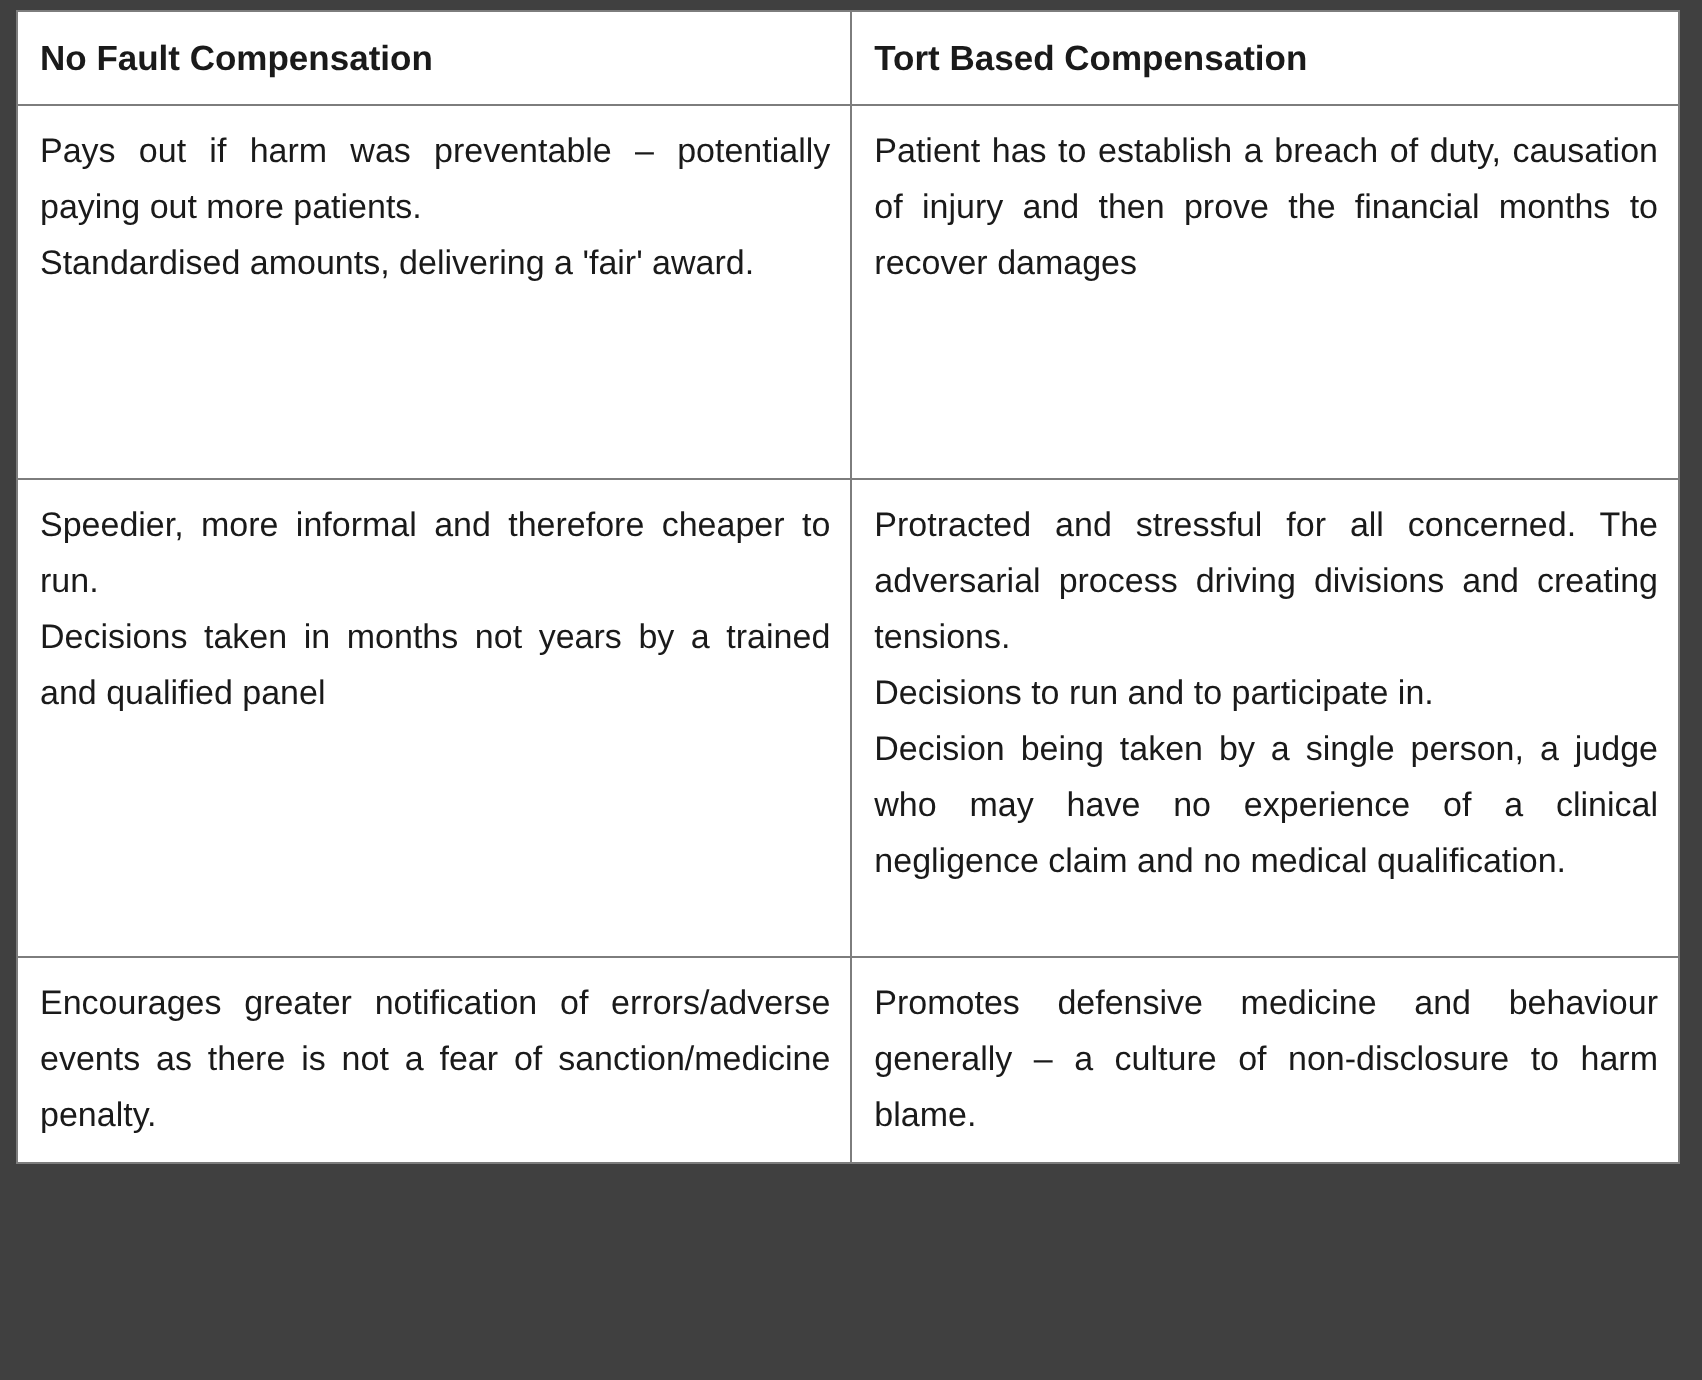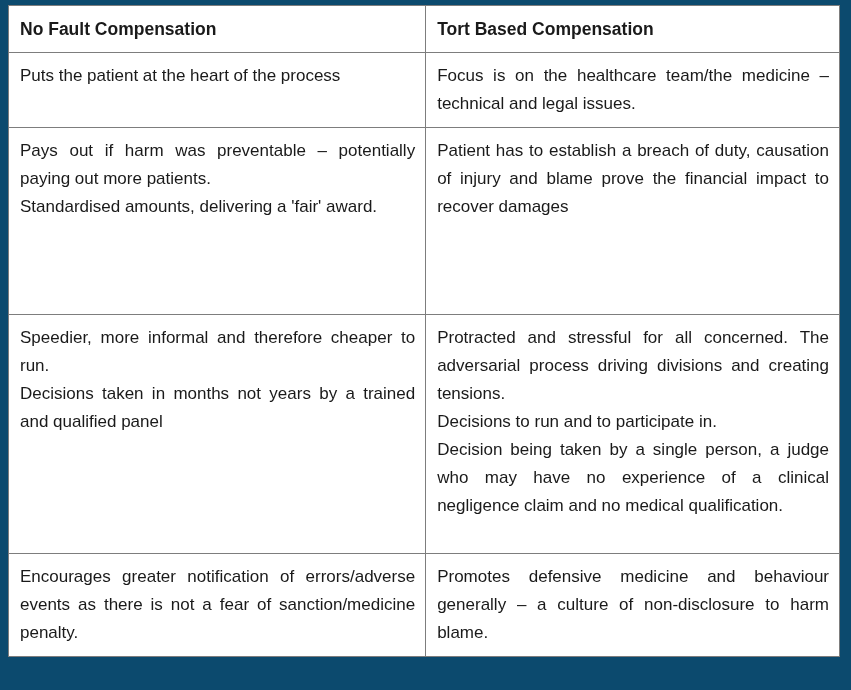--- a/index.html
+++ b/index.html
@@ -14,21 +14,21 @@
     font-family: "Liberation Sans", "DejaVu Sans", sans-serif;
     color: #1a1a1a;
     overflow: hidden;
   }
 
   .page {
     width: 851px;
     height: 690px;
     box-sizing: border-box;
     padding: 5px 11px 7px 8px;
-    background: #0c4a6e;
+    background: #404040;
   }
 
   table.comparison-table {
     width: 100%;
     border-collapse: collapse;
     table-layout: fixed;
     background: #ffffff;
   }
 
   table.comparison-table col.col-left  { width: 50.2%; }
@@ -88,36 +88,28 @@
 
     <thead>
       <tr>
         <th>No Fault Compensation</th>
         <th>Tort Based Compensation</th>
       </tr>
     </thead>
 
     <tbody>
 
-      <tr class="row-1">
-        <td>
-          <p>Puts the patient at the heart of the process</p>
-        </td>
-        <td>
-          <p>Focus is on the healthcare team/the medicine – technical and legal issues.</p>
-        </td>
-      </tr>
 
       <tr class="row-2">
         <td>
           <p>Pays out if harm was preventable – potentially paying out more patients.</p>
           <p>Standardised amounts, delivering a 'fair' award.</p>
         </td>
         <td>
-          <p>Patient has to establish a breach of duty, causation of injury and blame prove the financial impact to recover damages</p>
+          <p>Patient has to establish a breach of duty, causation of injury and then prove the financial months to recover damages</p>
         </td>
       </tr>
 
       <tr class="row-3">
         <td>
           <p>Speedier, more informal and therefore cheaper to run.</p>
           <p>Decisions taken in months not years by a trained and qualified panel</p>
         </td>
         <td>
           <p>Protracted and stressful for all concerned. The adversarial process driving divisions and creating tensions.</p>

